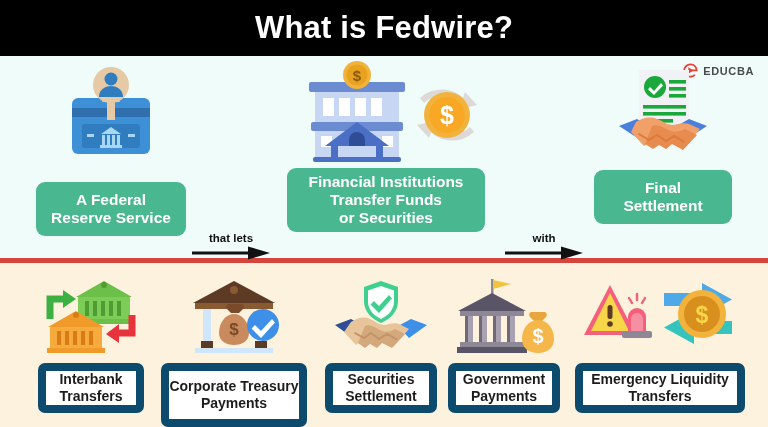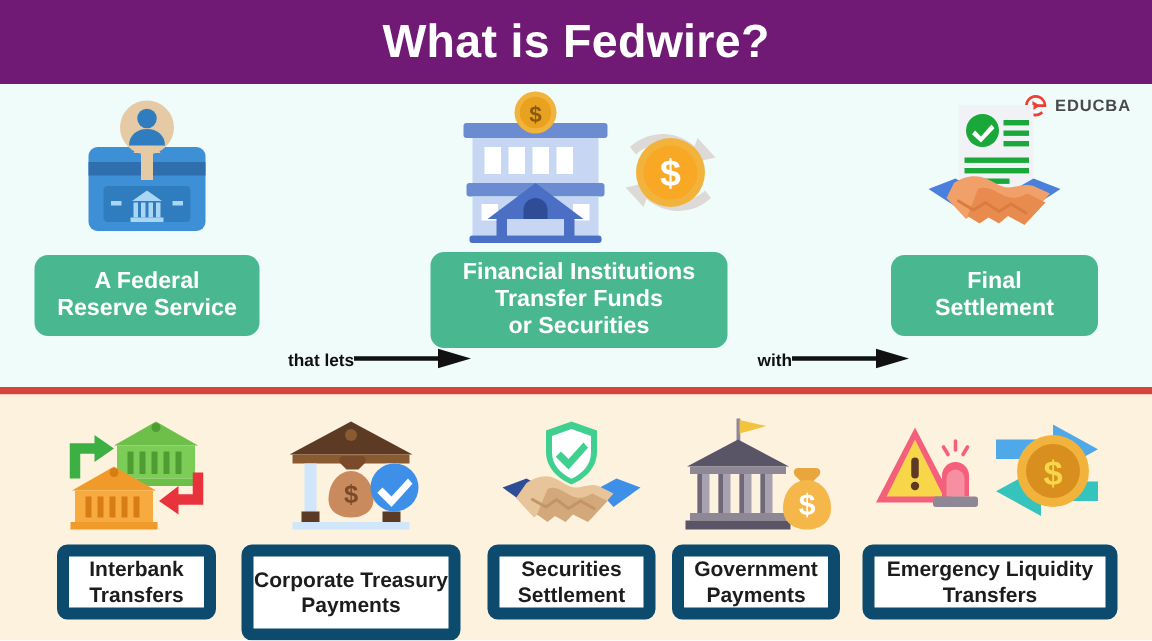--- a/index.html
+++ b/index.html
@@ -6,21 +6,21 @@
   html,body { width:768px; height:427px; overflow:hidden; }
   body {
     font-family:"Liberation Sans", sans-serif;
     background:#eefbfa;
   }
   .poster { position:relative; width:768px; height:427px; overflow:hidden; background:#fff; }
 
   
   .header {
     position:absolute; left:0; top:0; width:768px; height:56px;
-    background:#701a75;
+    background:#000000;
     display:flex; align-items:center; justify-content:center;
   }
   .header-title {
     color:#ffffff; font-size:31px; font-weight:bold; letter-spacing:.2px;
     font-family:"Liberation Sans", sans-serif;
   }
 
   
   .upper {
     position:absolute; left:0; top:56px; width:768px; height:205px;
@@ -45,34 +45,34 @@
   .flow { position:absolute; left:0; top:56px; width:768px; height:205px; }
 
   .node { position:absolute; display:flex; flex-direction:column; align-items:center; }
   .node .art { display:flex; align-items:flex-end; justify-content:center; }
   .pill {
     background:#49b78f; color:#ffffff; border-radius:9px;
     font-weight:bold; text-align:center; line-height:1.18;
     display:flex; align-items:center; justify-content:center;
   }
 
-  #node-1 { left:23px; top:8px; }
+  #node-1 { left:36px; top:8px;gap:12px; }
   #node-1 .art { height:100px; }
   #node-1 .pill { width:150px; height:54px; font-size:15.5px; margin-top:6px; }
 
   #node-2 { left:287px; top:4px; }
   #node-2 .art { height:104px; }
   #node-2 .pill { width:198px; height:64px; font-size:15.5px; margin-top:4px; }
 
   #node-3 { left:594px; top:8px; }
   #node-3 .art { height:100px; }
   #node-3 .pill { width:138px; height:54px; font-size:15.5px; margin-top:6px; }
 
   
-  .conn { position:absolute; display:flex; flex-direction:row; align-items:center; }
+  .conn { position:absolute; display:flex; flex-direction:column; align-items:center; }
   .conn-label { font-size:11.5px; font-weight:bold; color:#101010; margin-bottom:2px; }
   .conn-arrow { display:block; }
   #conn-1 { left:192px; top:176px; }
   #conn-2 { left:505px; top:176px;align-items:center; }
 
   
   .badge-wrap {
     position:absolute; left:0; top:239px; width:768px; height:42px;
     display:flex; align-items:center; justify-content:center; z-index:5;
   }

